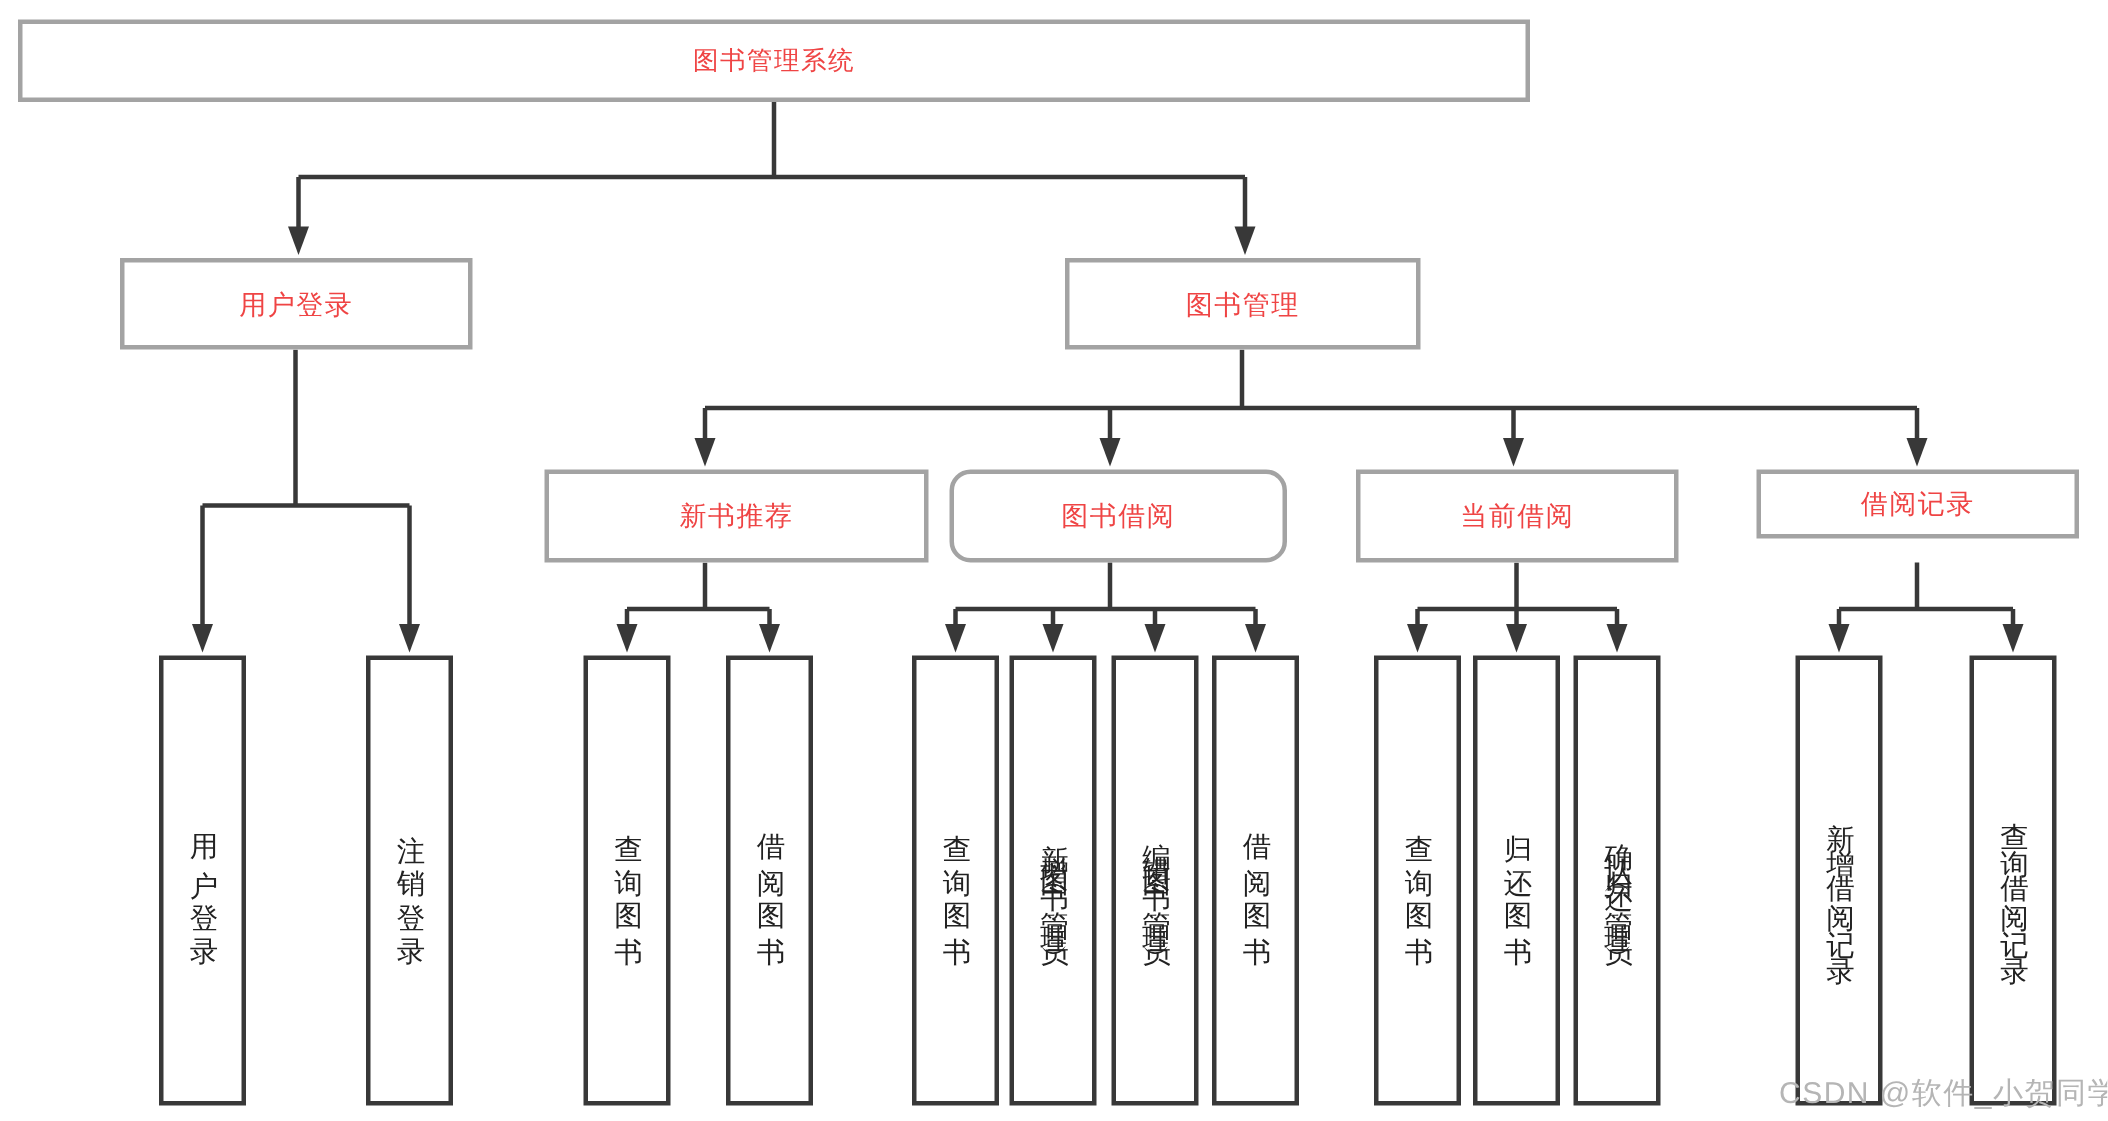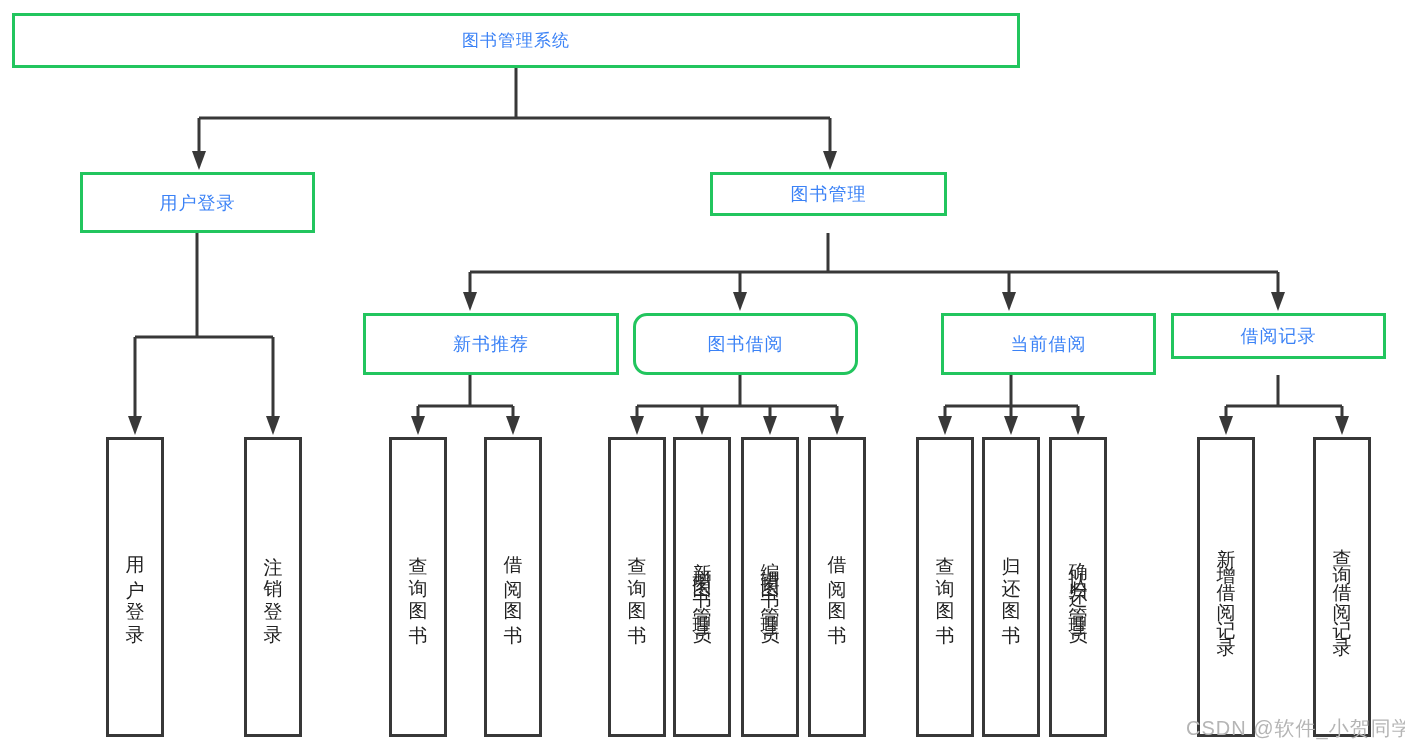--- a/index.html
+++ b/index.html
@@ -9,24 +9,24 @@
     background:#ffffff;
     overflow:hidden;
     font-family:"Liberation Sans","DejaVu Sans",sans-serif;
   }
   #connectors{position:absolute;left:0;top:0;width:1405px;height:747px;}
   #connectors path{stroke:#383838;stroke-width:3;fill:none;}
   #connectors polygon{fill:#383838;stroke:none;}
   .box{
     position:absolute;
     box-sizing:border-box;
-    border:3px solid #22c55e;
+    border:3px solid #a3a3a3;
     background:#ffffff;
     display:flex;align-items:center;justify-content:center;
-    color:#3b82f6;
+    color:#ef4444;
     font-size:18px;
     letter-spacing:1px;
     white-space:nowrap;
   }
   .box.title{font-size:17px;}
   .vbox{
     position:absolute;
     box-sizing:border-box;
     border:3px solid #383838;
     background:#ffffff;
@@ -81,25 +81,25 @@
     <polygon points="938,416 952,416 945,435"></polygon>
     <polygon points="1004,416 1018,416 1011,435"></polygon>
     <polygon points="1071,416 1085,416 1078,435"></polygon>
     <polygon points="1219,416 1233,416 1226,435"></polygon>
     <polygon points="1335,416 1349,416 1342,435"></polygon>
   </svg>
 
   <div class="box title" style="left:12px;top:13px;width:1008px;height:55px;">图书管理系统</div>
 
   <div class="box" style="left:80px;top:172px;width:235px;height:61px;">用户登录</div>
-  <div class="box" style="left:710px;top:172px;width:237px;height:44px;">图书管理</div>
+  <div class="box" style="left:710px;top:172px;width:237px;height:61px;">图书管理</div>
 
   <div class="box" style="left:363px;top:313px;width:256px;height:62px;">新书推荐</div>
   <div class="box" style="left:633px;top:313px;width:225px;height:62px;border-radius:14px;">图书借阅</div>
-  <div class="box" style="left:904px;top:313px;width:215px;height:62px;margin-left:37px;">当前借阅</div>
+  <div class="box" style="left:904px;top:313px;width:215px;height:62px;">当前借阅</div>
   <div class="box" style="left:1171px;top:313px;width:215px;height:46px;">借阅记录</div>
 
   <div class="vbox v-s4" style="left:106px;">用户登录</div>
   <div class="vbox v-s4" style="left:244px;">注销登录</div>
 
   <div class="vbox v-s4" style="left:389px;">查询图书</div>
   <div class="vbox v-s4" style="left:484px;">借阅图书</div>
 
   <div class="vbox v-s4" style="left:608px;">查询图书</div>
   <div class="vbox v-s9" style="left:673px;">新增图书（管理员）</div>

